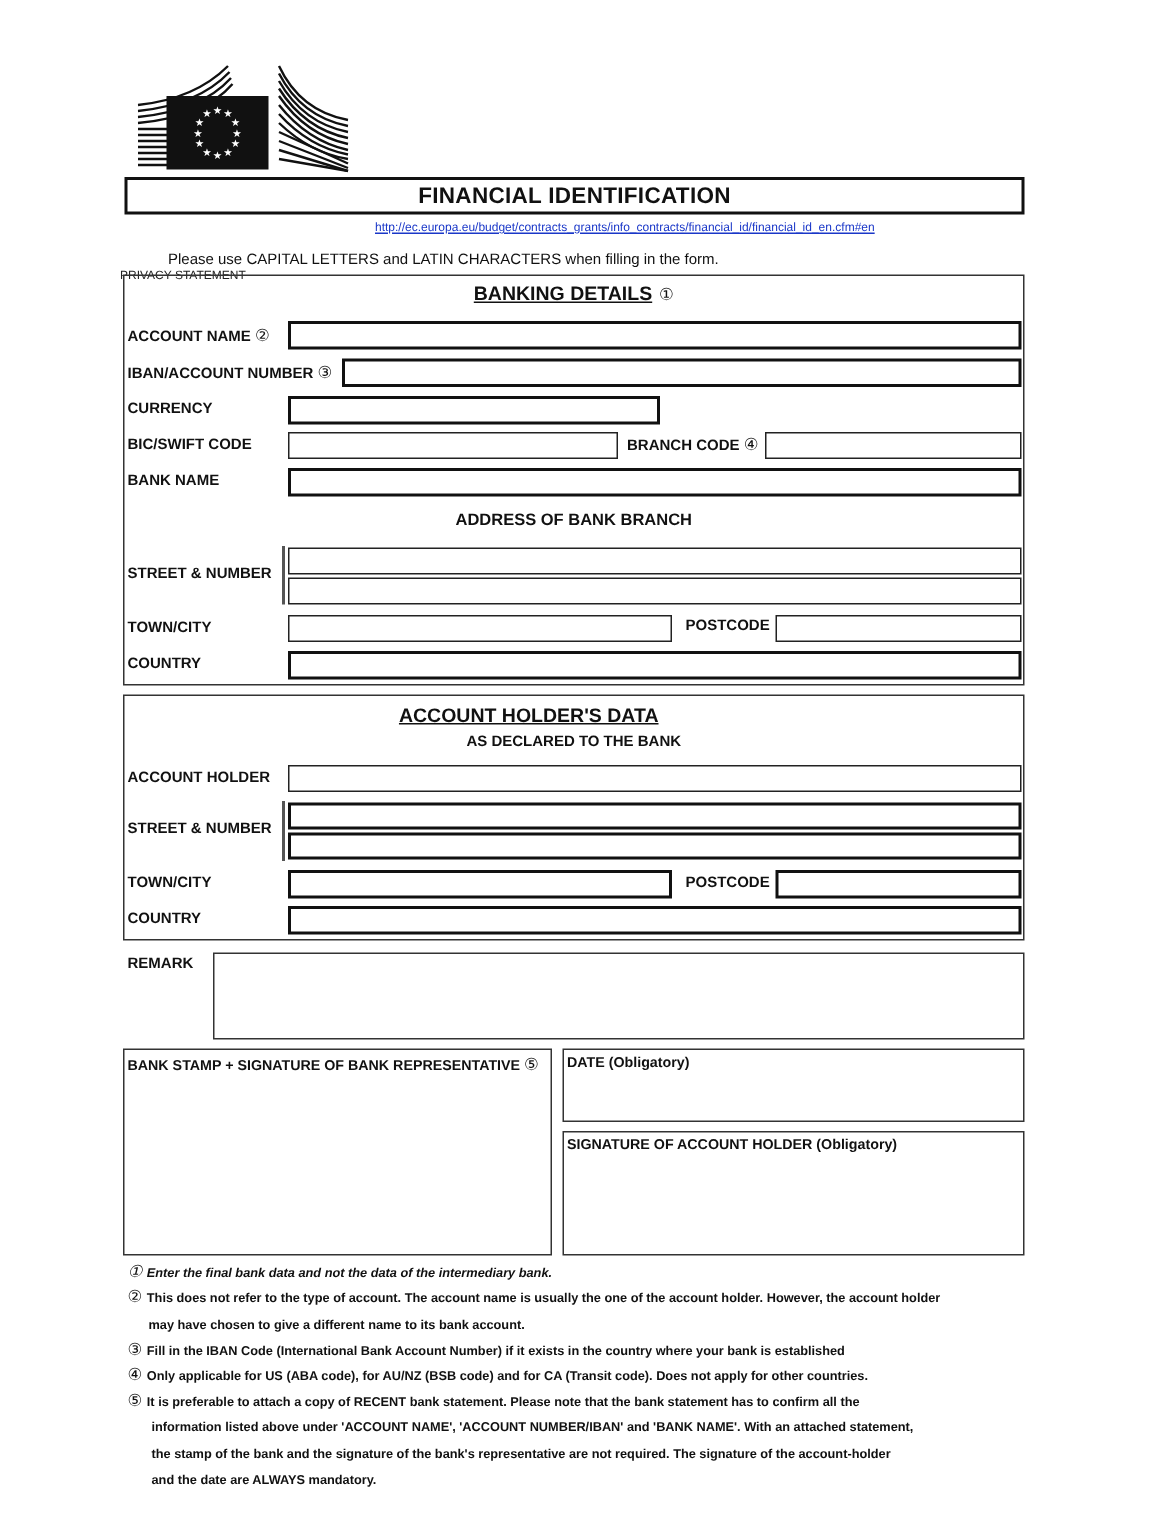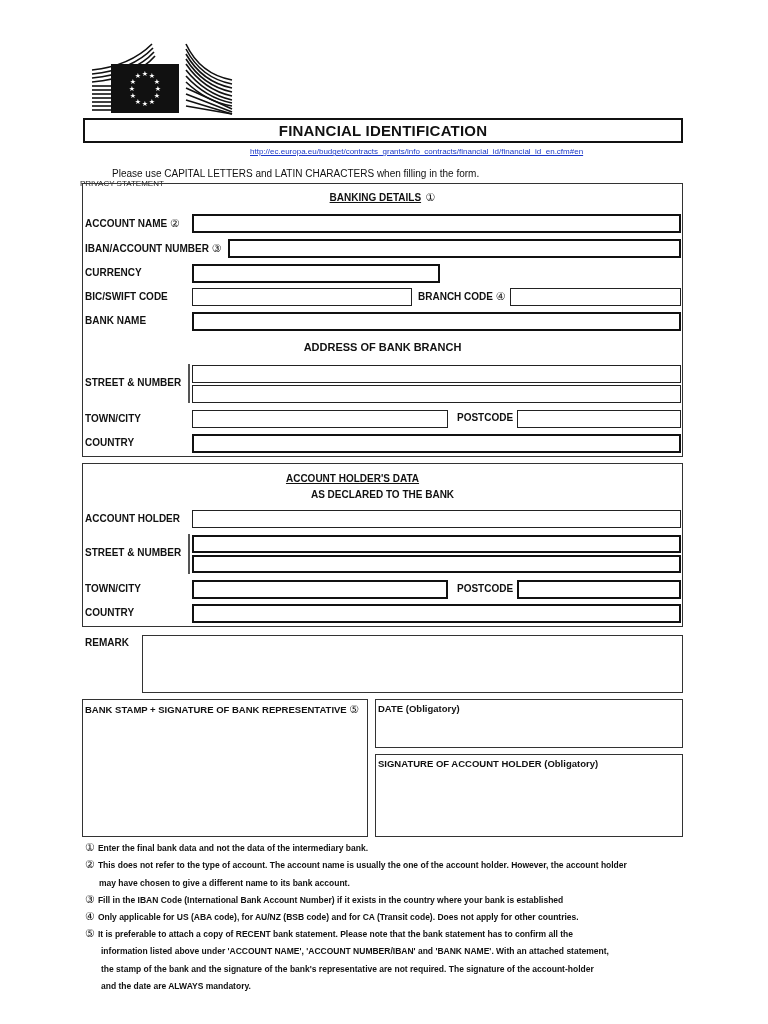--- a/index.html
+++ b/index.html
@@ -15,21 +15,21 @@
     .title-text { font-size: 15px; font-weight: bold; letter-spacing: 0.2px; }
     .privacy { left: 80px; top: 147px; font-size: 8px; color: #222; margin-top: 32px; }
     .privacy-link { left: 250px; top: 147px; font-size: 8px; color: #1a37c8; text-decoration: underline; }
     .instruction { left: 85px; top: 168px; font-size: 10px; color: #111; margin-left: 27px; }
 
     
     .section { border: 1px solid #333; }
     .banking { left: 82px; top: 183px; width: 601px; height: 274px; }
     .holder { left: 82px; top: 463px; width: 601px; height: 164px; }
 
-    .section-title { font-size: 10px; font-weight: bold; text-decoration: underline; }
+    .section-title { font-size: 13px; font-weight: bold; text-decoration: underline; }
     .subtitle { font-size: 11px; font-weight: bold; }
 
     .label { font-size: 10px; font-weight: bold; white-space: nowrap; }
     .field { border: 1.5px solid #222; background: #fff; }
     .field-thick { border: 2px solid #111; }
     .vbar { width: 2px; background: #555; }
 
     .circ { font-weight: normal; font-size: 11px; }
 
     
@@ -180,21 +180,21 @@
     <span>BANK STAMP + SIGNATURE OF BANK REPRESENTATIVE</span> <span class="circ">⑤</span>
   </div>
 </div>
 <div class="abs date-box">
   <div class="box-label">DATE (Obligatory)</div>
 </div>
 <div class="abs sig-box">
   <div class="box-label">SIGNATURE OF ACCOUNT HOLDER (Obligatory)</div>
 </div>
 
-<div class="abs note" style="left:85px; top:841px;">
+<div class="abs note" style="left:85px; top:841px;font-style:italic;">
   <span class="num">①</span><span>Enter the final bank data and not the data of the intermediary bank.</span>
 </div>
 <div class="abs note" style="left:85px; top:858px;">
   <span class="num">②</span><span>This does not refer to the type of account. The account name is usually the one of the account holder. However, the account holder</span>
 </div>
 <div class="abs note" style="left:99px; top:878px;">may have chosen to give a different name to its bank account.</div>
 <div class="abs note" style="left:85px; top:893px;">
   <span class="num">③</span><span>Fill in the IBAN Code (International Bank Account Number) if it exists in the country where your bank is established</span>
 </div>
 <div class="abs note" style="left:85px; top:910px;">

